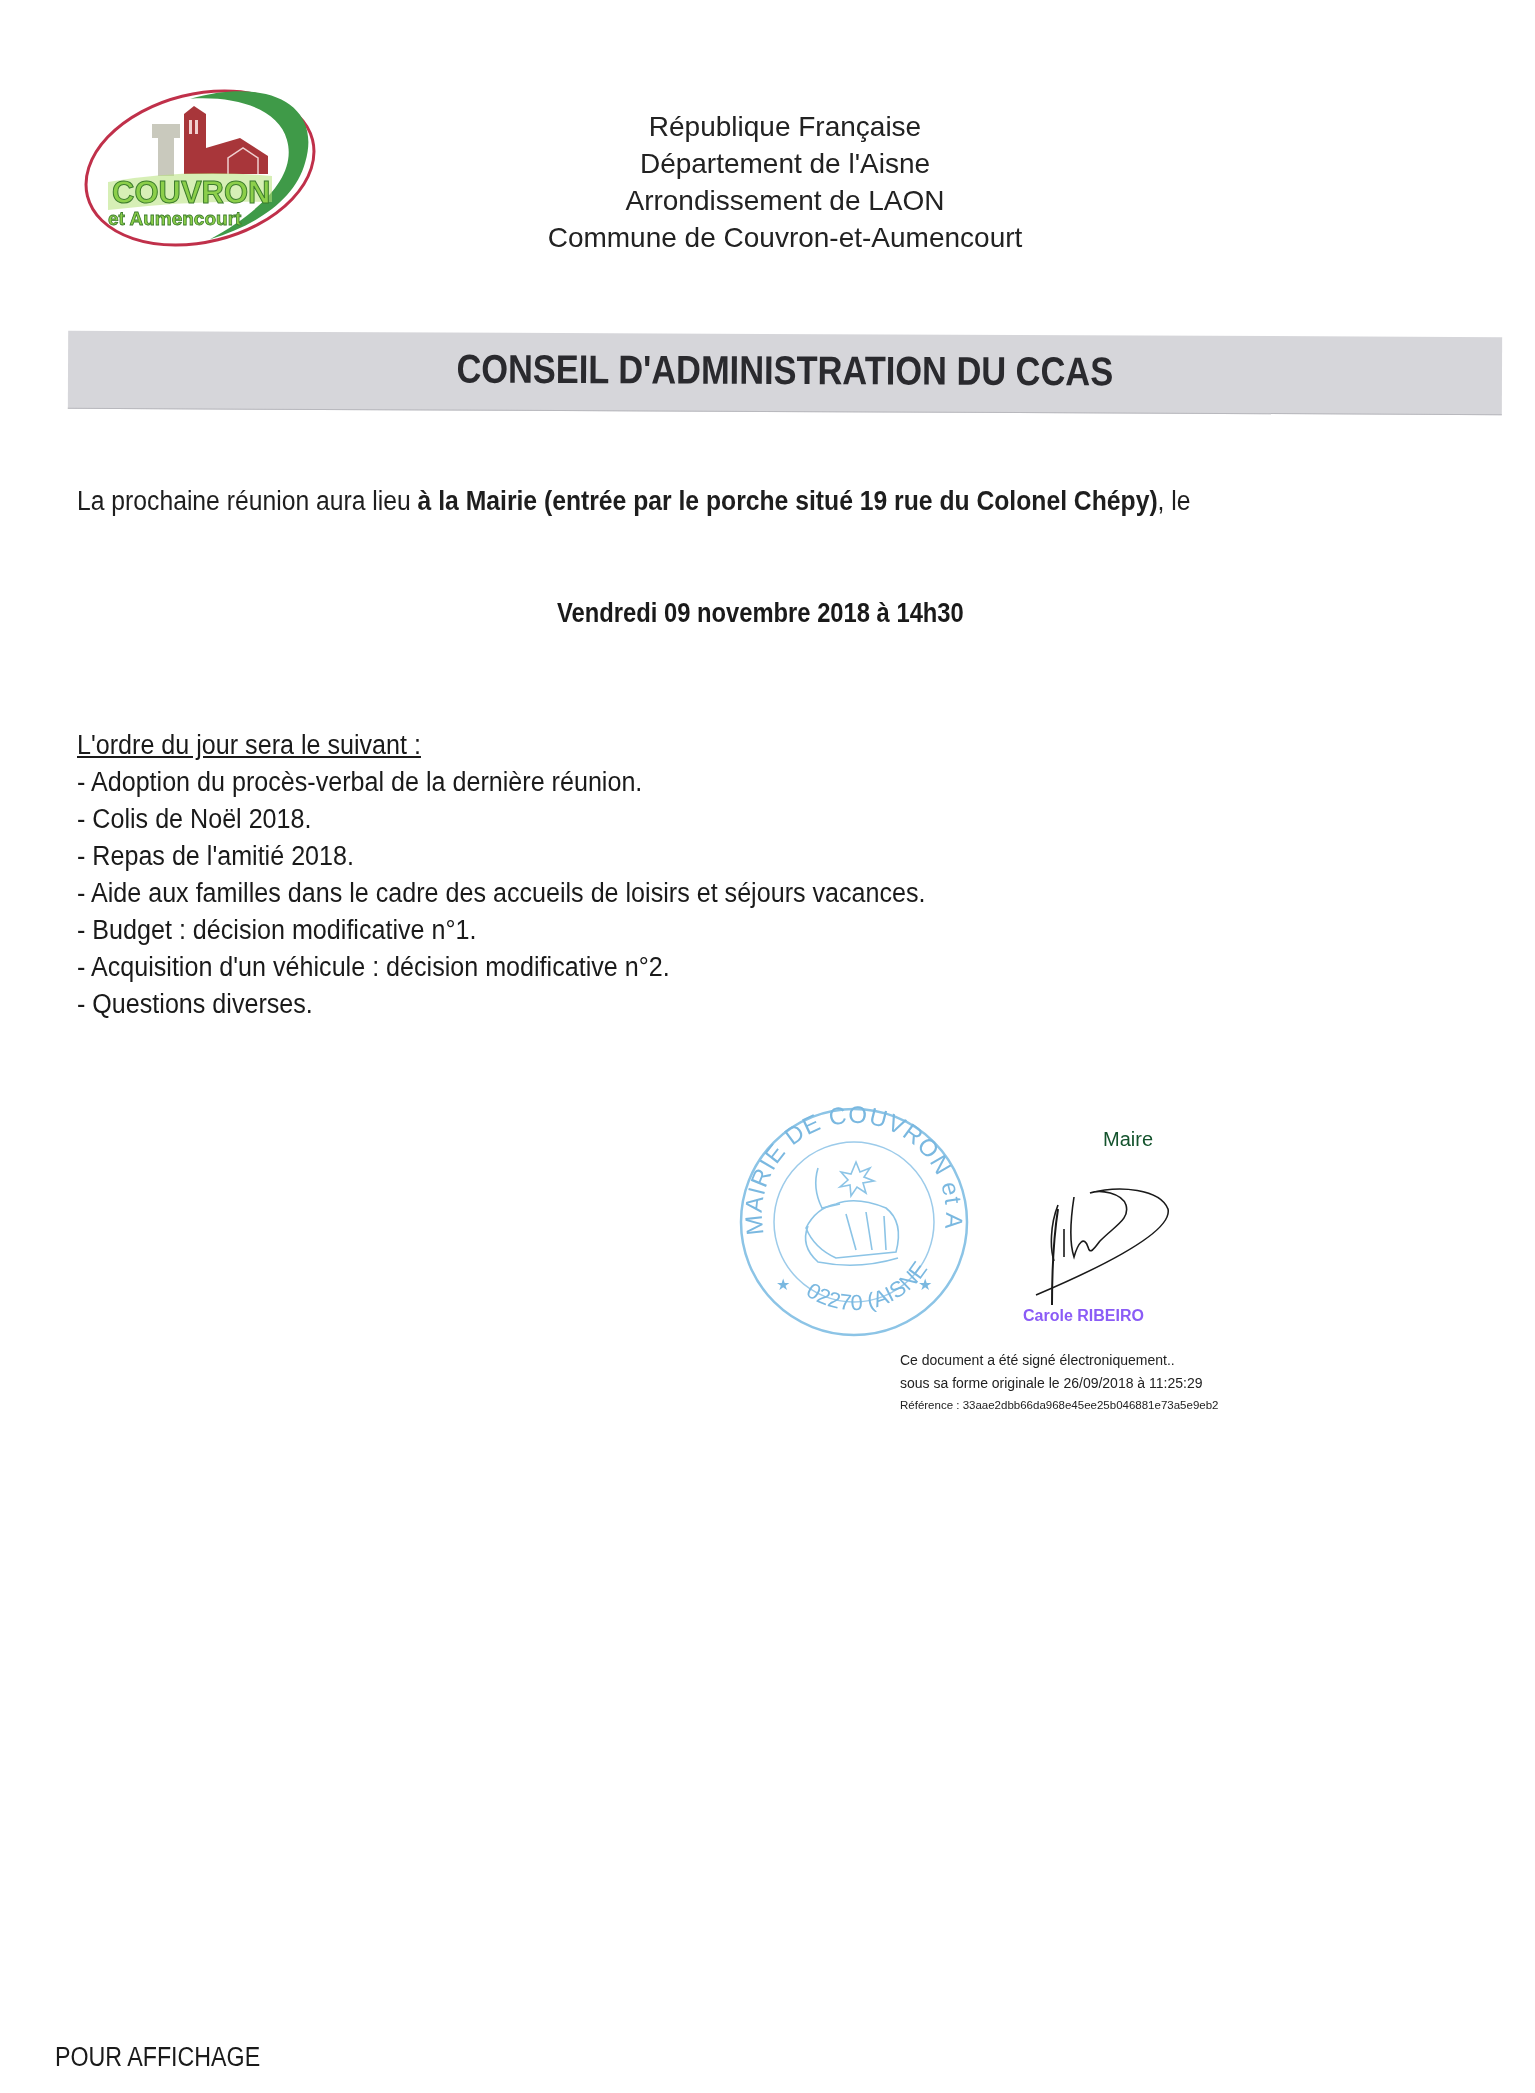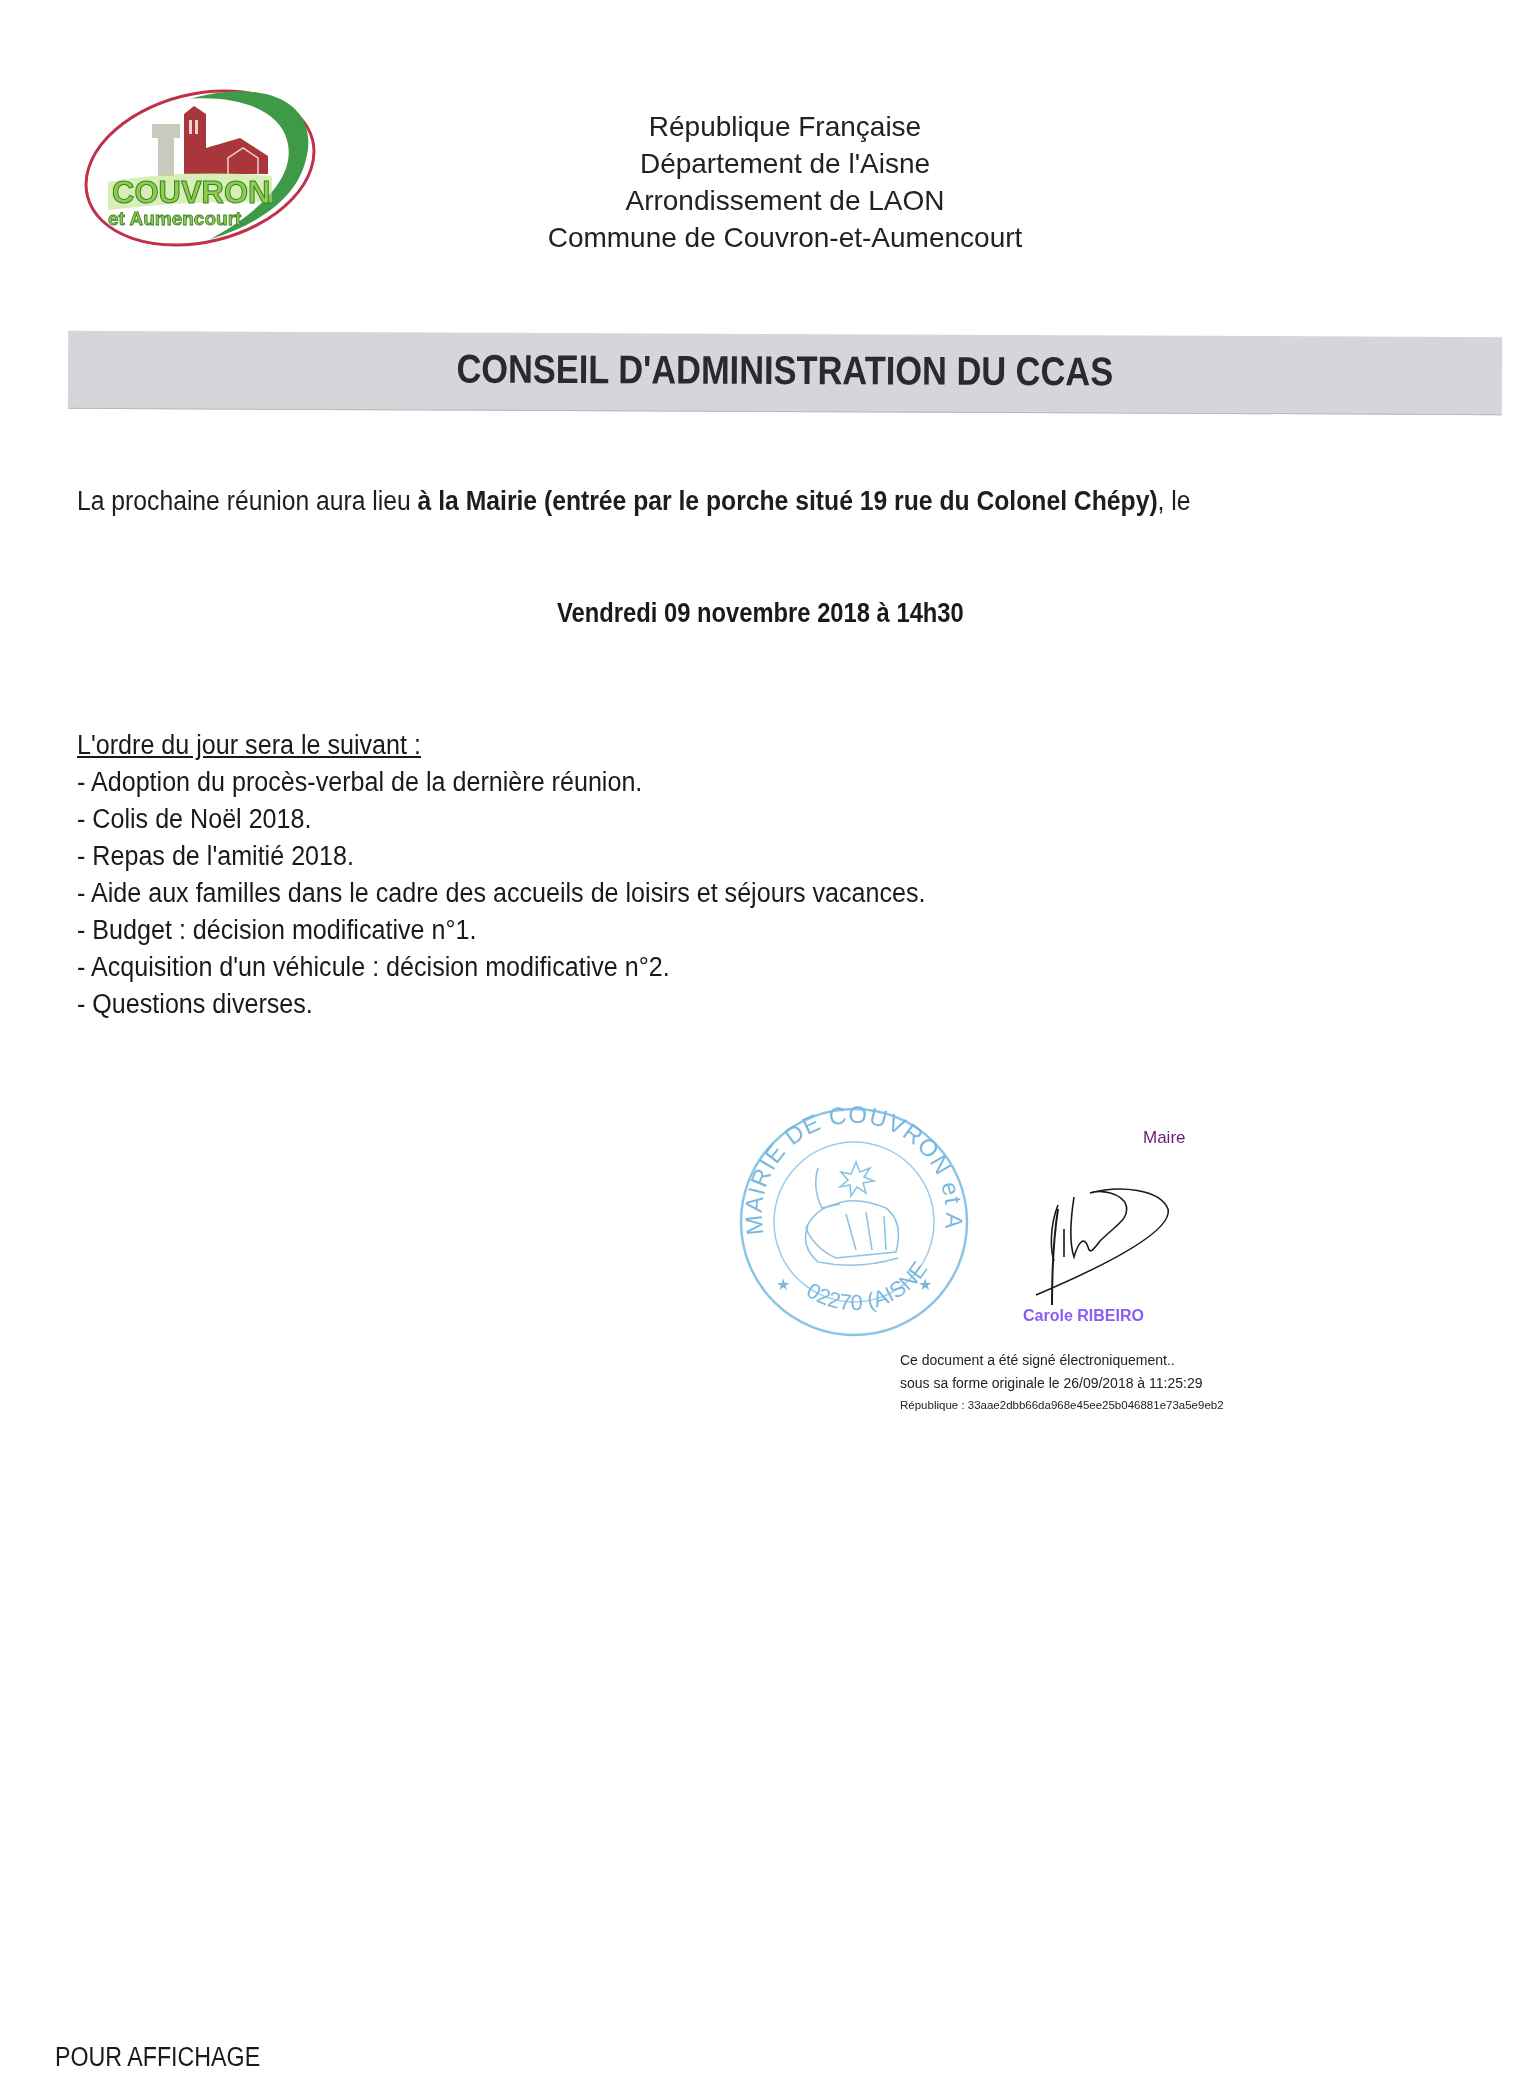--- a/index.html
+++ b/index.html
@@ -85,28 +85,28 @@
     <g fill="none" stroke="#8cc4e6" stroke-width="1.6">
       <path d="M120 58 l4 10 l10 -4 l-6 9 l10 4 l-11 2 l3 10 l-9 -6 l-6 9 l-1 -11 l-10 2 l8 -7 l-7 -8 l10 2 z"></path>
       <path d="M82 64 q-6 20 4 40 l18 -4"></path>
       <path d="M100 100 q20 -8 50 4 q18 14 10 44 l-60 6 q-22 -10 -30 -30 q10 -20 30 -24 z"></path>
       <path d="M72 122 q-8 20 10 36 q40 8 80 -4"></path>
       <path d="M110 110 l10 36 M130 108 l6 38 M148 112 l2 34"></path>
     </g>
   </svg>
 </div>
 
-<div class="abs" style="left:1103px;top:1128px;font-size:17px;color:#701a75;margin-left:40px;">Maire</div>
+<div class="abs" style="left:1103px;top:1128px;font-size:20px;color:#14532d;">Maire</div>
 <div class="abs" style="left:1030px;top:1165px;width:160px;height:145px;">
   <svg width="160" height="145" viewBox="0 0 160 145">
     <path d="M28 44 C 24 70 22 100 22 140" fill="none" stroke="#1a1a1a" stroke-width="2"></path>
     <path d="M28 40 C 20 60 20 84 24 96 M34 64 L34 92 M44 32 C 40 58 40 80 44 92 C 48 78 54 70 58 82 C 60 90 64 84 70 76 C 86 60 100 54 96 40 C 92 28 70 24 60 28 C 90 20 130 24 138 44 C 142 62 100 90 6 130" fill="none" stroke="#1a1a1a" stroke-width="1.6"></path>
   </svg>
 </div>
 <div class="abs b" style="left:1023px;top:1307px;font-size:16px;color:#8b5cf6;">Carole RIBEIRO</div>
 
 <div class="abs small" style="left:900px;top:1349px;width:420px;">
   <div style="line-height:23px;">Ce document a été signé électroniquement..</div>
   <div style="line-height:23px;">sous sa forme originale le 26/09/2018 à 11:25:29</div>
-  <div style="font-size:11.5px;line-height:20px;">République : 33aae2dbb66da968e45ee25b046881e73a5e9eb2</div>
+  <div style="font-size:11.5px;line-height:20px;">Référence : 33aae2dbb66da968e45ee25b046881e73a5e9eb2</div>
 </div>
 
 <div class="abs" style="left:55px;top:2042px;font-size:27px;color:#1a1a1a;transform:scaleX(0.86);transform-origin:left center;">POUR AFFICHAGE</div>
 
 </body></html>

